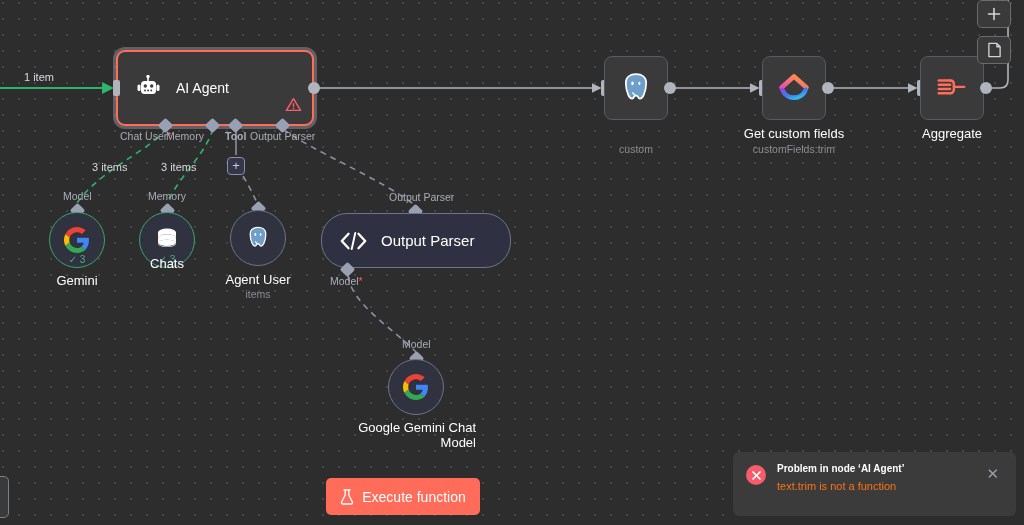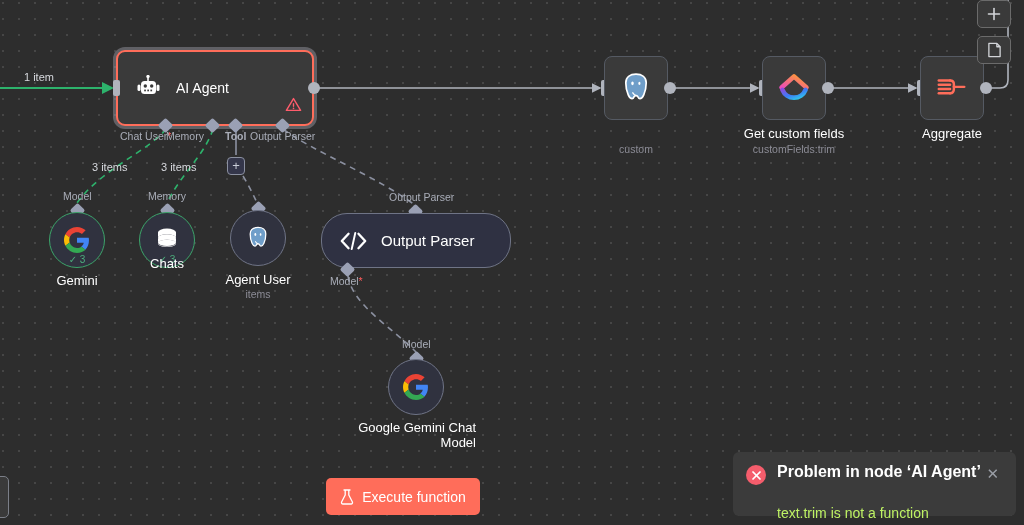--- a/index.html
+++ b/index.html
@@ -179,22 +179,22 @@
     gap: 11px;
   }
   .toast-icon {
     width: 20px; height: 20px;
     border-radius: 50%;
     background: #f55d6c;
     flex: 0 0 20px;
     display: flex; align-items: center; justify-content: center;
     margin-top: 2px;
   }
-  .toast-title { color: #fff; font-size: 16px; font-weight: bold; }
-  .toast-msg   { color: #bef264; font-size: 14px; margin-top: 24px; }
+  .toast-title { color: #fff; font-size: 10px; font-weight: bold; }
+  .toast-msg   { color: #f97316; font-size: 11px; margin-top: 6px; }
   .toast-close {
     position: absolute;
     right: 11px; top: 13px;
     color: #9a9ea6;
     font-size: 15px;
     line-height: 15px;
     background: none; border: none;
     cursor: pointer;
     font-family: "Liberation Sans", sans-serif;
   }

